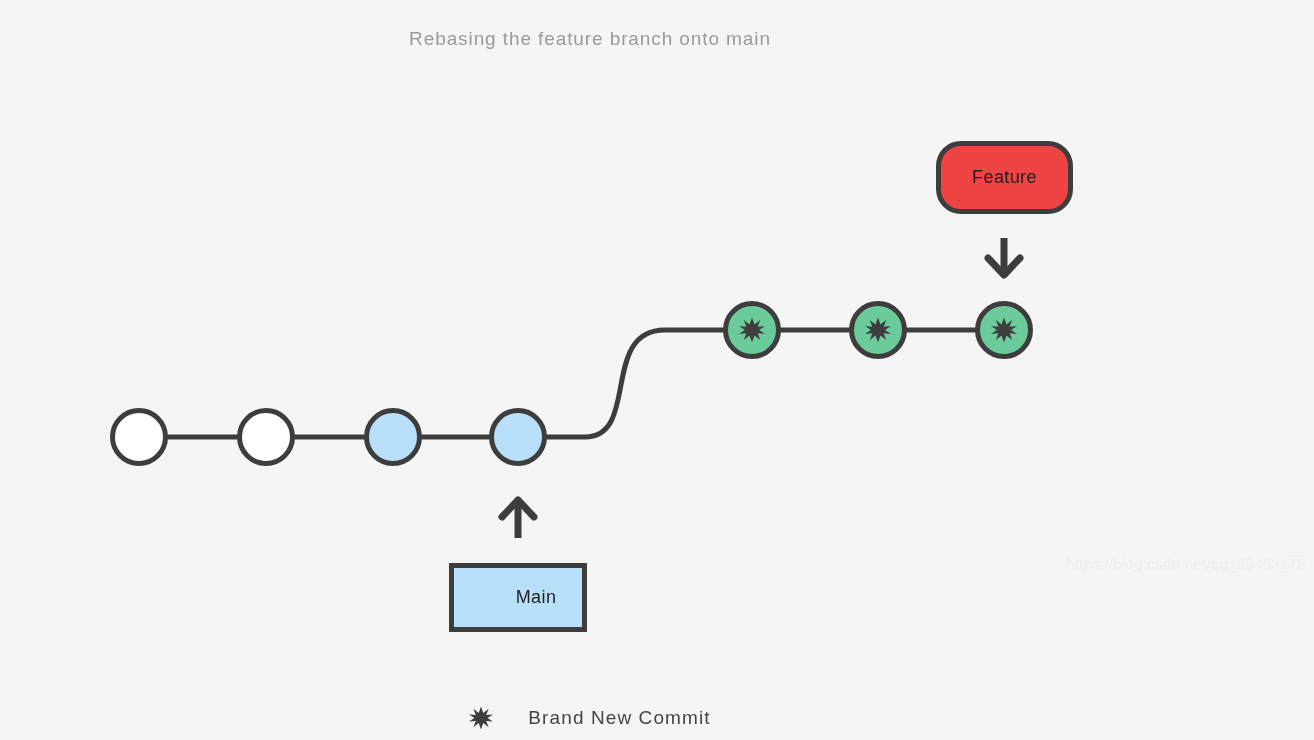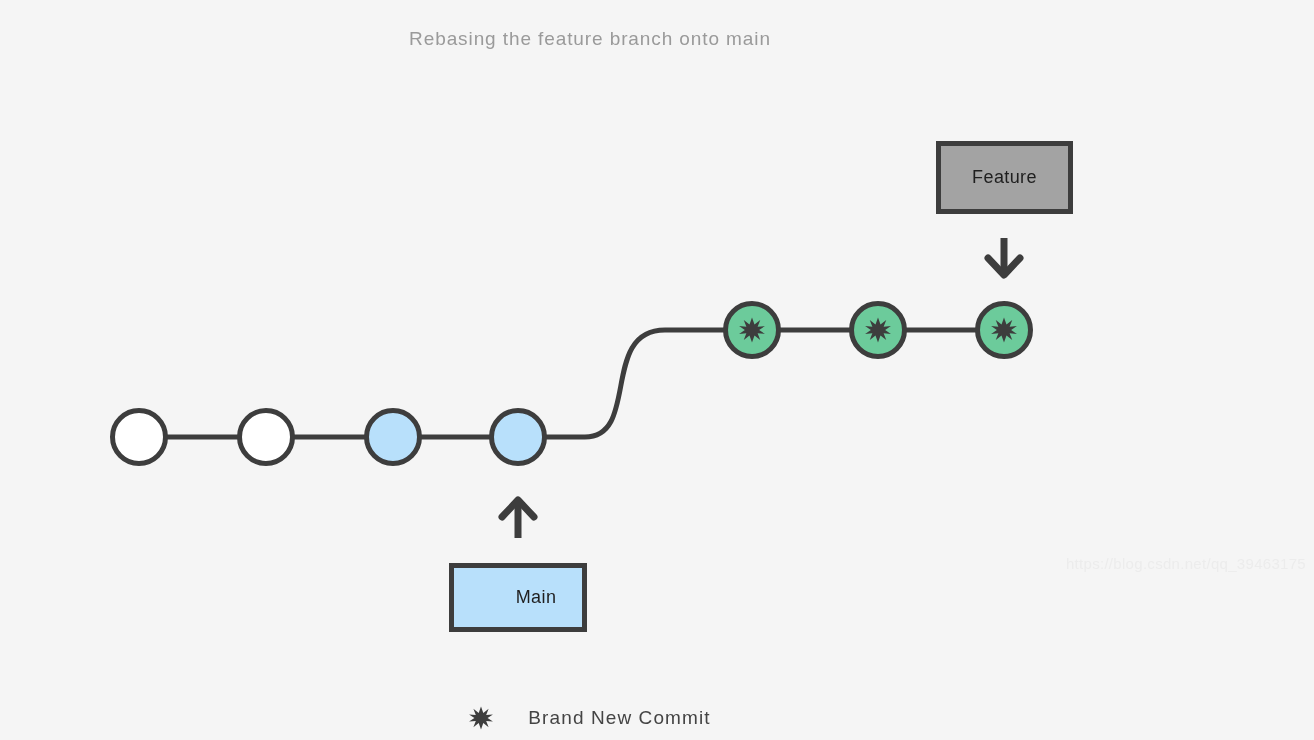--- a/index.html
+++ b/index.html
@@ -49,21 +49,22 @@
     font-size: 18px;
     color: #1f1f1f;
     letter-spacing: 0.4px;
     font-family: "Liberation Sans", sans-serif;
   }
   #feature-box {
     left: 936px;
     top: 141px;
     width: 137px;
     height: 73px;
-    background: #a3a3a3;
+    background: #ef4444;
+    border-radius: 25px;
   }
   #main-box {
     left: 449px;
     top: 563px;
     width: 138px;
     height: 69px;
     background: #b8e0fb;
     padding-left: 36px;
   }
   .commit-node {

